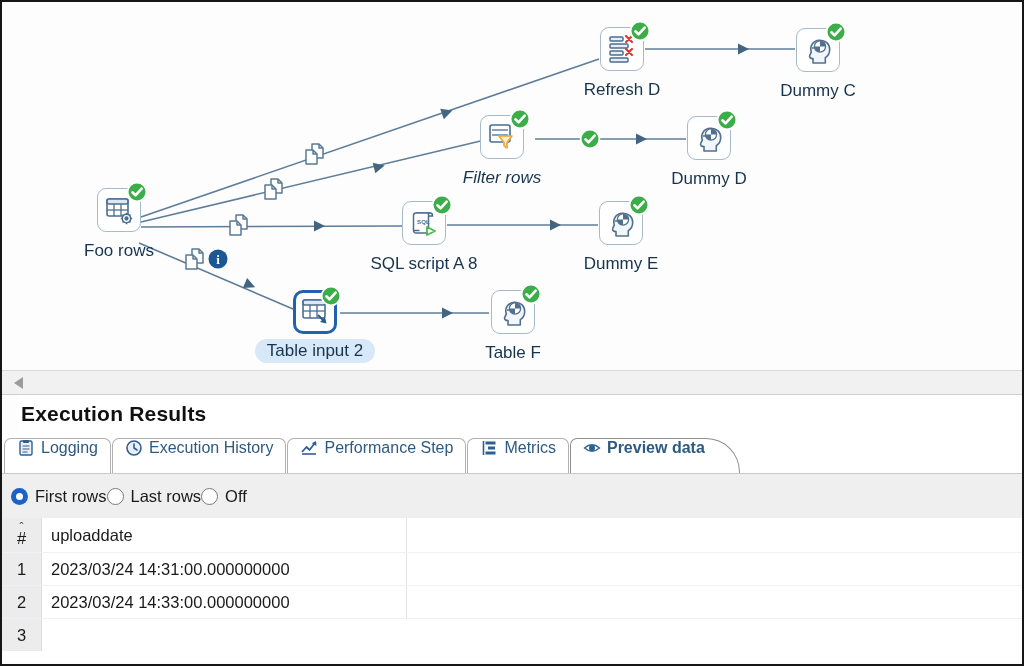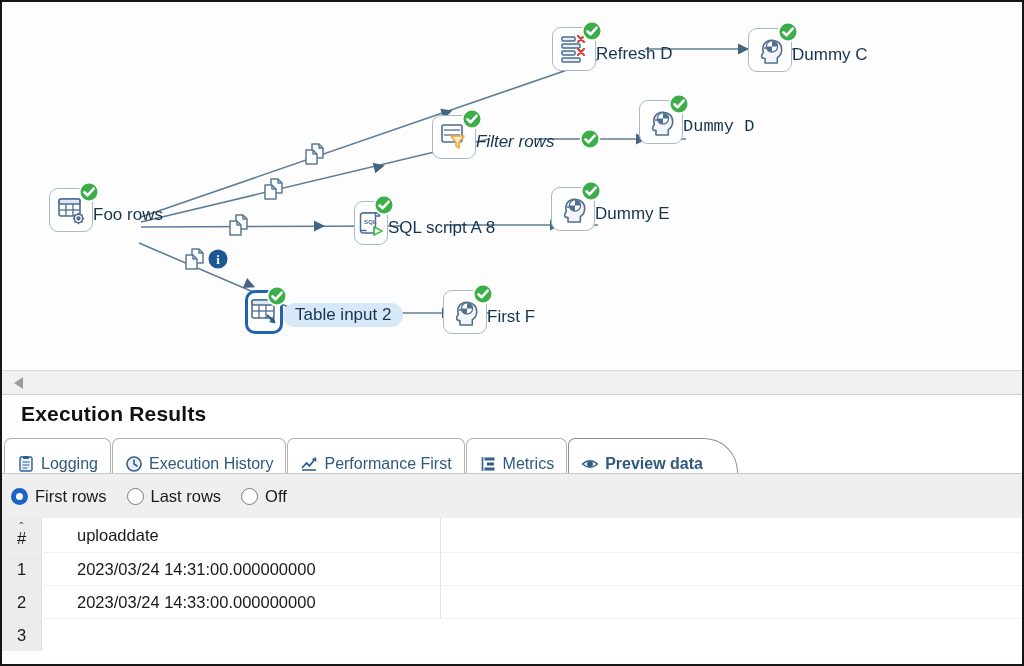--- a/index.html
+++ b/index.html
@@ -6,21 +6,21 @@
   body { font-family:"Liberation Sans", sans-serif; background:#ffffff; }
   #frame {
     position:relative; width:1024px; height:666px;
     border:2px solid #161616; background:#fdfdfd; overflow:hidden;
   }
   
   #canvas { position:relative; width:1020px; height:369px; background:#fdfdfd; border-bottom:1px solid #d8d8d8; }
   #canvas svg.hops { position:absolute; left:0; top:0; }
   .hop { stroke:#5e7d99; stroke-width:1.6; fill:none; }
   .arrowhead { fill:#44657f; }
-  .step { position:absolute; width:140px; display:flex; flex-direction:row; align-items:center; cursor:default; }
+  .step { position:absolute; width:140px; display:flex; flex-direction:column; align-items:center; cursor:default; }
   .stepbox {
     position:relative; width:44px; height:44px; background:#ffffff;
     border:1.5px solid #a6bacc; border-radius:9px;
     display:flex; align-items:center; justify-content:center;
   }
   .stepbox.selected { border:3px solid #1f62ad; border-radius:10px; }
   .badge { position:absolute; top:-8px; right:-8px; width:22px; height:22px; }
   .steplabel { margin-top:9px; font-size:17px; color:#17344f; white-space:nowrap; }
   .steplabel.selpill { background:#d7e8f8; border-radius:13px; padding:2px 12px; margin-top:5px; }
   
@@ -29,44 +29,44 @@
     position:absolute; left:12px; top:6px; width:0; height:0;
     border-top:6px solid transparent; border-bottom:6px solid transparent;
     border-right:9px solid #9b9b9b;
   }
   
   #results-header { height:40px; background:#ffffff; padding:7px 0 0 3px;margin-left:16px; }
   #results-header h1 { font-size:21px; font-weight:bold; color:#111111; letter-spacing:0.2px; }
   
   #tabbar { position:relative; height:38px; display:flex; align-items:flex-end; padding-left:2px; background:#ffffff; }
   .tab {
-    display:flex; align-items:flex-end; gap:6px; height:35px; padding:0 12px;
+    display:flex; align-items:flex-start; gap:6px; height:35px; padding:0 12px;
     border:1px solid #b0b0b0; border-bottom:none; border-radius:7px 7px 0 0;
     background:#ffffff; font-size:16px; color:#2e5a80; margin-right:1px; cursor:default; white-space:nowrap;
   }
   .tab.active { border-radius:7px 34px 0 0; padding-right:34px; border-color:#8f8f8f;font-weight:bold; }
   .tab svg { flex:0 0 auto; }
   
   #radiorow {
     height:45px; background:#efefef; border-top:1px solid #c9c9c9;
-    display:flex; align-items:center; gap:20px; padding-left:9px;
+    display:flex; align-items:center; padding-left:9px;
   }
   .radio-opt { display:flex; align-items:center; gap:7px; font-size:16.5px; color:#1a1a1a; cursor:default; }
   .rdot { width:17px; height:17px; border-radius:50%; border:1.5px solid #7a7a7a; background:#ffffff; position:relative; }
   .rdot.on { border:none; background:#1b63c5; }
   .rdot.on::after { content:""; position:absolute; left:5px; top:5px; width:7px; height:7px; border-radius:50%; background:#ffffff; }
   
   #ptable { position:relative; height:144px; background:#ffffff; font-size:16.5px; color:#1a1a1a; }
   .prow { display:flex; height:33px; align-items:center; }
   .prow.header { height:34px; }
   .cell-num {
     width:40px; align-self:stretch; background:#ececec; border-right:1px solid #dedede;
     display:flex; align-items:center; justify-content:center; flex-direction:column;
   }
-  .cell-data { width:365px; padding-left:1px; align-self:stretch; display:flex; align-items:center; border-right:1px solid #e3e3e3;margin-left:34px; }
+  .cell-data { width:365px; padding-left:9px; align-self:stretch; display:flex; align-items:center; border-right:1px solid #e3e3e3; }
   .cell-rest { flex:1; align-self:stretch; }
   .prow + .prow { border-top:1px solid #eef1f5; }
   .sortcaret { font-size:12px; line-height:6px; color:#444; }
   .hashsign { line-height:14px; }
 </style>
 </head>
 <body>
 
 <div id="frame">
 
@@ -195,21 +195,21 @@
           <line x1="6" y1="14" x2="22" y2="14" stroke="#4b6e90" stroke-width="1.3"></line>
           <path d="M13 15 h13 l-5 6.5 v5.5 l-3 -2.3 v-3.2 z" fill="#fdeec9" stroke="#eda73c" stroke-width="1.7" stroke-linejoin="round"></path>
         </svg>
         <span class="badge"><svg width="22" height="22">
               <use href="#ic-check" width="22" height="22"></use>
             </svg></span>
       </div>
       <div class="steplabel">Filter rows</div>
     </div>
 
-    <div class="step" style="left:637px; top:98px;font-family:Liberation Mono, monospace;">
+    <div class="step" style="left:637px; top:114px;">
       <div class="stepbox">
         <svg width="32" height="32">
             <use href="#ic-dummy" width="32" height="32"></use>
           </svg>
         <span class="badge"><svg width="22" height="22">
               <use href="#ic-check" width="22" height="22"></use>
             </svg></span>
       </div>
       <div class="steplabel">Dummy D</div>
     </div>
@@ -223,21 +223,21 @@
           <text x="9" y="17" font-size="6.2" font-weight="bold" fill="#4b6e90" font-family="Liberation Sans, sans-serif">SQL</text>
           <polygon points="19,20 27,24 19,28" fill="#ffffff" stroke="#49b84e" stroke-width="1.8" stroke-linejoin="round"></polygon>
         </svg>
         <span class="badge"><svg width="22" height="22">
               <use href="#ic-check" width="22" height="22"></use>
             </svg></span>
       </div>
       <div class="steplabel">SQL script A 8</div>
     </div>
 
-    <div class="step" style="left:549px; top:185px;">
+    <div class="step" style="left:549px; top:199px;">
       <div class="stepbox">
         <svg width="32" height="32">
             <use href="#ic-dummy" width="32" height="32"></use>
           </svg>
         <span class="badge"><svg width="22" height="22">
               <use href="#ic-check" width="22" height="22"></use>
             </svg></span>
       </div>
       <div class="steplabel">Dummy E</div>
     </div>
@@ -262,21 +262,21 @@
 
     <div class="step" style="left:441px; top:288px;">
       <div class="stepbox">
         <svg width="32" height="32">
             <use href="#ic-dummy" width="32" height="32"></use>
           </svg>
         <span class="badge"><svg width="22" height="22">
               <use href="#ic-check" width="22" height="22"></use>
             </svg></span>
       </div>
-      <div class="steplabel">First F</div>
+      <div class="steplabel">Table F</div>
     </div>
   </div>
 
   <div id="hscroll">
     <span class="left-arrow"></span>
   </div>
 
   <div id="results-header">
     <h1>Execution Results</h1>
   </div>
@@ -296,21 +296,21 @@
         <path d="M9 5 v4 l3 2" stroke="#2f5f8f" stroke-width="1.6" fill="none" stroke-linecap="round"></path>
       </svg>
       <span>Execution History</span>
     </div>
     <div class="tab">
       <svg width="18" height="18" viewBox="0 0 18 18">
         <path d="M2 15 h14" stroke="#2f5f8f" stroke-width="1.6"></path>
         <path d="M2 13 l4.5 -5 l3 3 l5 -6.5" stroke="#2f5f8f" stroke-width="1.8" fill="none"></path>
         <polygon points="16,2 16.5,7 11.8,4.2" fill="#2f5f8f"></polygon>
       </svg>
-      <span>Performance First</span>
+      <span>Performance Step</span>
     </div>
     <div class="tab">
       <svg width="18" height="18" viewBox="0 0 18 18">
         <path d="M3.5 2 v14" stroke="#2f5f8f" stroke-width="1.6"></path>
         <rect x="5.5" y="2.5" width="10" height="3" fill="#2f5f8f"></rect>
         <rect x="8" y="7.5" width="7" height="3" fill="#2f5f8f"></rect>
         <rect x="5.5" y="12.5" width="10" height="3" fill="#2f5f8f"></rect>
       </svg>
       <span>Metrics</span>
     </div>

